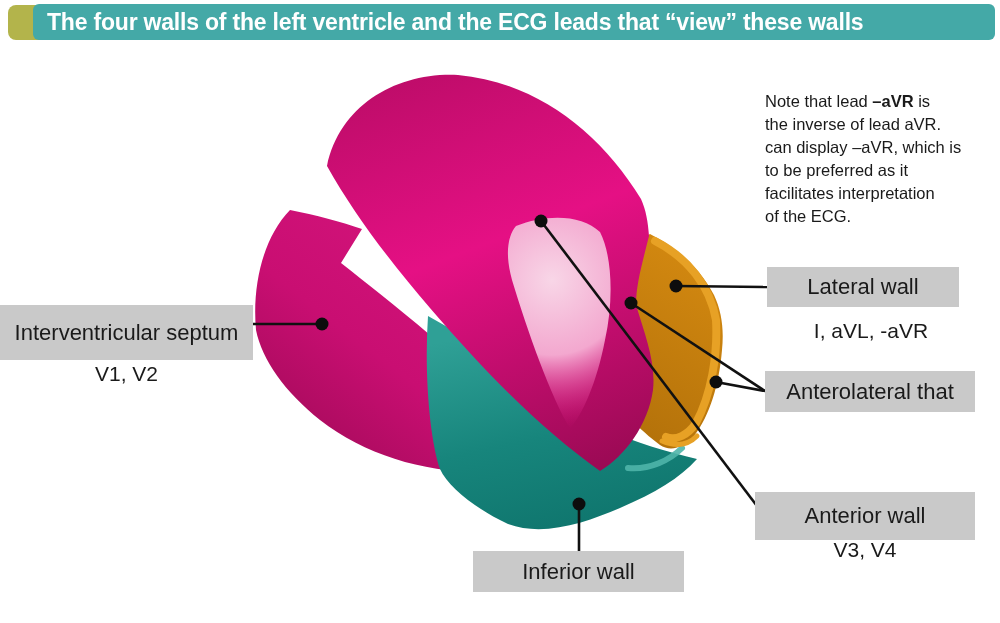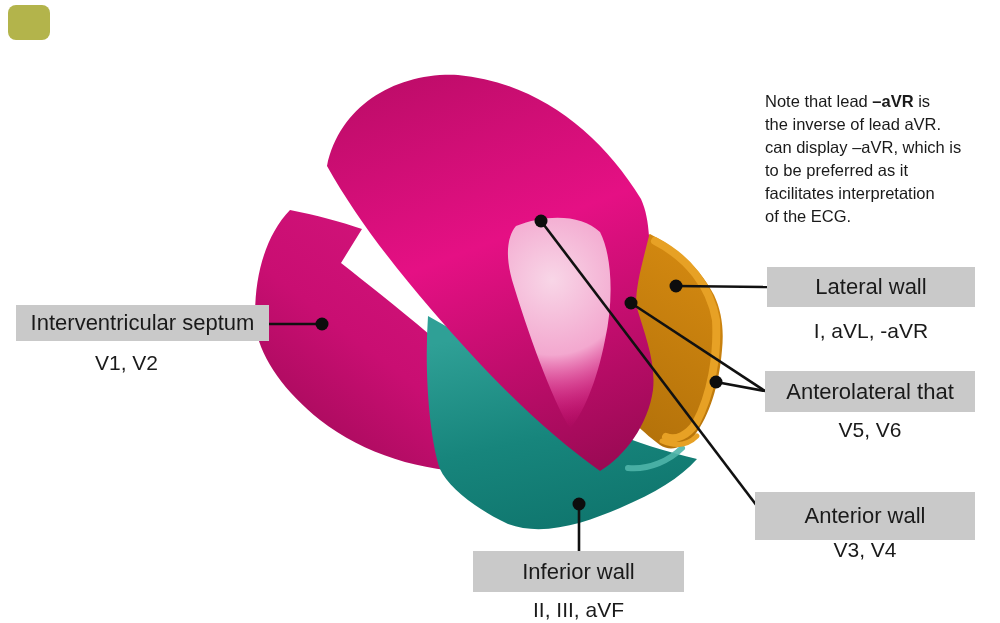--- a/index.html
+++ b/index.html
@@ -29,20 +29,23 @@
   .note{position:absolute; left:765px; top:90px; width:235px;
     color:var(--text-dark); font-size:16.5px; line-height:23px;}
   .note b{font-weight:700;margin-top:33px;}
 </style>
 </head>
 <body>
 
 <div id="canvas">
 
   <div class="hdr-olive"></div>
+  <div class="hdr-bar">
+    <span>The four walls of the left ventricle and the ECG leads that “view” these walls</span>
+  </div>
 
   <svg id="art" width="1000" height="623" viewBox="0 0 1000 623">
     <defs>
       <linearGradient id="gSeptum" gradientUnits="userSpaceOnUse" x1="250" y1="450" x2="420" y2="230">
         <stop offset="0" style="stop-color:var(--magenta-dark,#9c0a55)"></stop>
         <stop offset="0.55" style="stop-color:var(--magenta-mid,#c90e72)"></stop>
         <stop offset="1" style="stop-color:#d2137a"></stop>
       </linearGradient>
       <linearGradient id="gCyl" gradientUnits="userSpaceOnUse" x1="400" y1="60" x2="560" y2="480">
         <stop offset="0" style="stop-color:#bb0c67"></stop>
@@ -123,28 +126,26 @@
 
   <div class="note">
     <div><span>Note that lead </span><b>–aVR</b><span> is</span></div>
     <div>the inverse of lead aVR.</div>
     <div>can display –aVR, which is</div>
     <div>to be preferred as it</div>
     <div>facilitates interpretation</div>
     <div>of the ECG.</div>
   </div>
 
-  <div class="wall-box" style="left:16px; top:305px; width:253px; height:36px;">Interventricular septum</div>
-  <div class="leads" style="left:0; top:349px; width:253px; height:28px;">V1, V2</div>
+  <div class="wall-box" style="left:0; top:305px; width:253px; height:55px;">Interventricular septum</div>
+  <div class="leads" style="left:0; top:360px; width:253px; height:28px;">V1, V2</div>
 
-  <div class="wall-box" style="left:767px; top:267px; width:208px; height:40px;">Lateral wall</div>
+  <div class="wall-box" style="left:767px; top:267px; width:192px; height:40px;">Lateral wall</div>
   <div class="leads" style="left:767px; top:317px; width:208px; height:28px;">I, aVL, -aVR</div>
 
   <div class="wall-box" style="left:765px; top:371px; width:210px; height:41px;">Anterolateral that</div>
-  <div class="leads" style="left:765px; top:416px; width:210px; height:28px;">V5, V6</div>
 
   <div class="wall-box" style="left:755px; top:492px; width:220px; height:48px;">Anterior wall</div>
   <div class="leads" style="left:755px; top:536px; width:220px; height:28px;">V3, V4</div>
 
   <div class="wall-box" style="left:473px; top:551px; width:211px; height:41px;">Inferior wall</div>
-  <div class="leads" style="left:473px; top:596px; width:211px; height:27px;">II, III, aVF</div>
 
 </div>
 
 </body></html>

